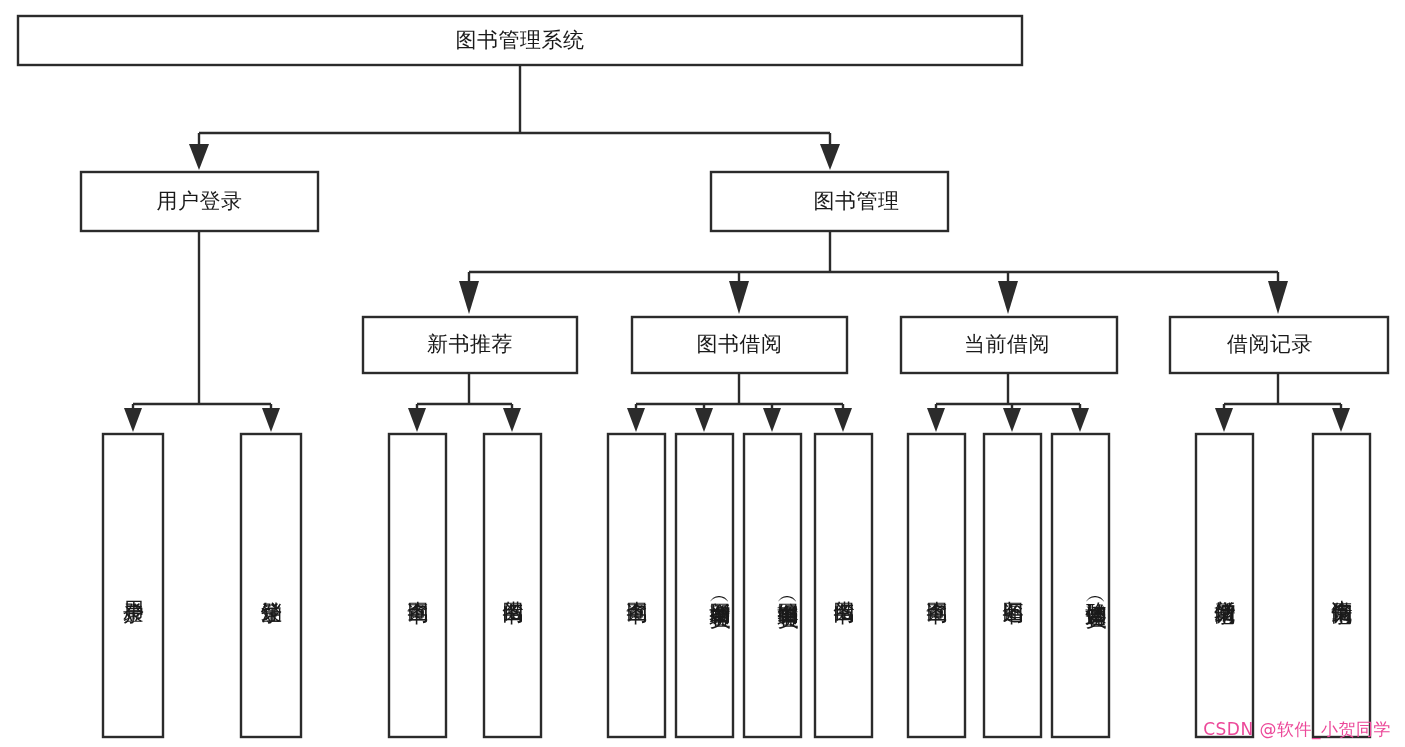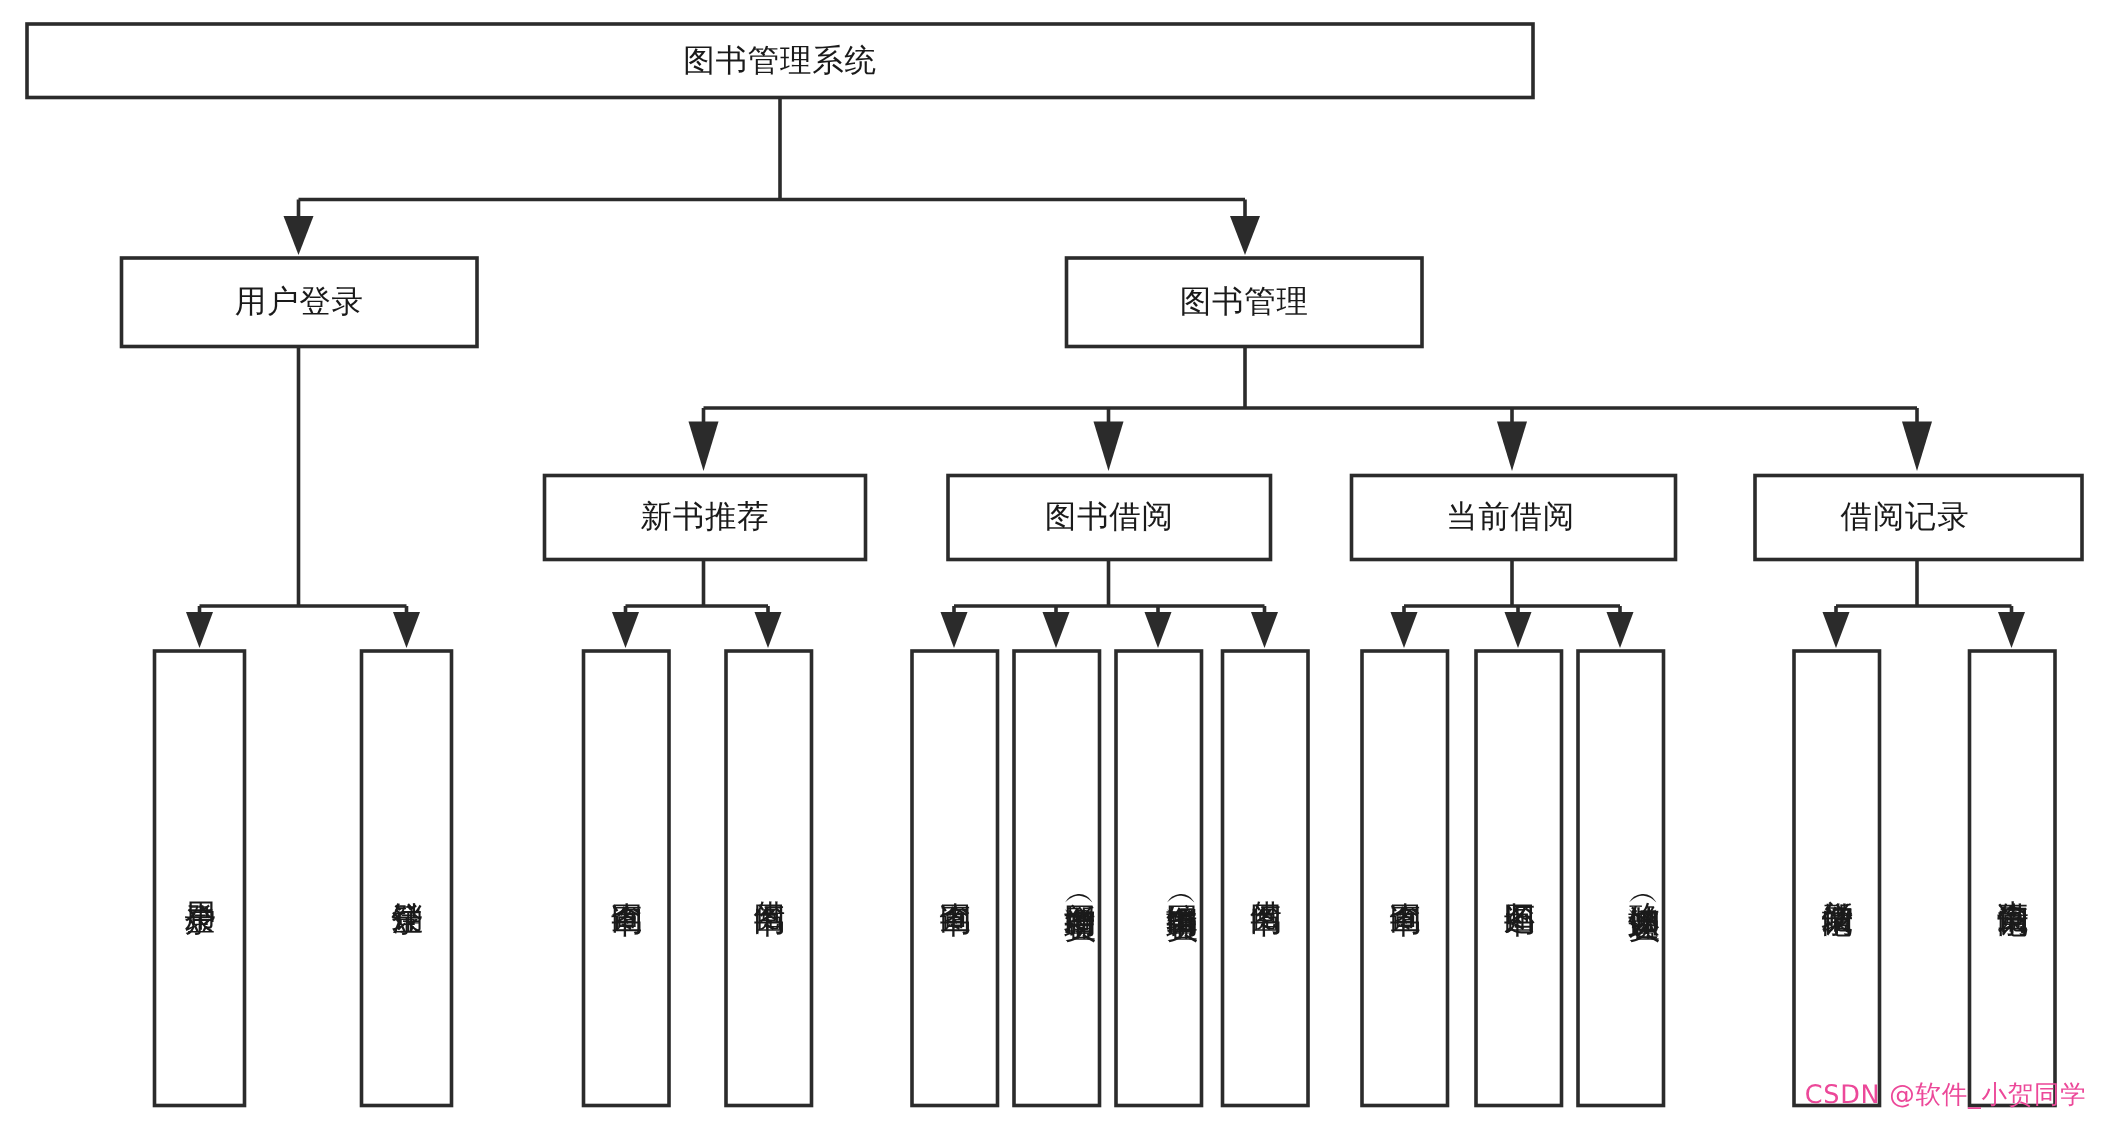--- a/index.html
+++ b/index.html
@@ -183,21 +183,21 @@
     <rect class="node-box" x="984" y="434" width="57" height="303"></rect>
     <rect class="node-box" x="1052" y="434" width="57" height="303"></rect>
 
     <rect class="node-box" x="1196" y="434" width="57" height="303"></rect>
     <rect class="node-box" x="1313" y="434" width="57" height="303"></rect>
   </svg>
 
   <div class="node-label-h" style="left:18px; top:16px; width:1004px; height:49px;">图书管理系统</div>
 
   <div class="node-label-h" style="left:81px; top:172px; width:237px; height:59px;">用户登录</div>
-  <div class="node-label-h" style="left:711px; top:172px; width:237px; height:59px;">图书管理</div>
+  <div class="node-label-h" style="left:711px; top:172px; width:237px; height:59px;padding-left:27px;">图书管理</div>
 
   <div class="node-label-h" style="left:363px; top:317px; width:214px; height:56px;">新书推荐</div>
   <div class="node-label-h" style="left:632px; top:317px; width:215px; height:56px;">图书借阅</div>
   <div class="node-label-h" style="left:901px; top:317px; width:212px; height:56px;">当前借阅</div>
   <div class="node-label-h" style="left:1170px; top:317px; width:200px; height:56px;">借阅记录</div>
 
   <div class="node-label-v" style="left:103px; top:434px; width:60px; height:303px;">用户登录</div>
   <div class="node-label-v" style="left:241px; top:434px; width:60px; height:303px;">注销登录</div>
 
   <div class="node-label-v" style="left:389px; top:434px; width:57px; height:303px;">查询图书</div>

